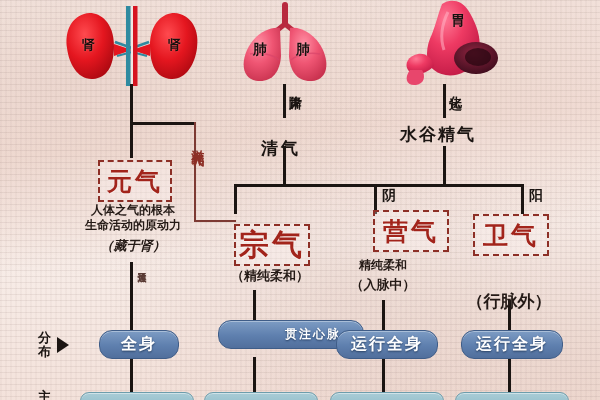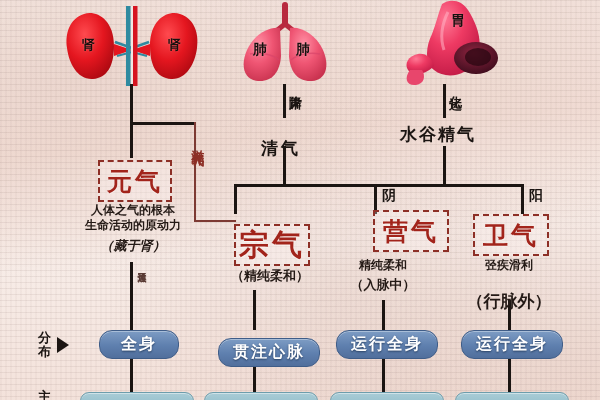--- a/index.html
+++ b/index.html
@@ -222,31 +222,30 @@
   <div class="qidesc" style="left:62px;top:238px;width:142px;font-size:13px;font-style:italic;">（藏于肾）</div>
 
   <div class="qibox" style="left:234px;top:224px;width:72px;height:38px;font-size:30px;">宗气</div>
   <div class="qidesc" style="left:206px;top:268px;width:128px;font-size:13px;">（精纯柔和）</div>
 
   <div class="qibox" style="left:347px;top:210px;width:72px;height:38px;font-size:25px;margin-left:26px;">营气</div>
   <div class="qidesc" style="left:319px;top:258px;width:128px;font-size:12px;">精纯柔和</div>
   <div class="qidesc" style="left:319px;top:277px;width:128px;font-size:13px;">（入脉中）</div>
 
   <div class="qibox" style="left:473px;top:214px;width:72px;height:38px;font-size:25px;">卫气</div>
-  <div class="qidesc" style="left:445px;top:258px;width:128px;font-size:12px;">弪疾滑利</div>
   <div class="qidesc" style="left:445px;top:277px;width:128px;font-size:17px;margin-top:14px;">（行脉外）</div>
 
   <div class="lbl" style="left:38px;top:331px;font-size:13px;width:15px;white-space:normal;line-height:1.05;">分布</div>
   <div class="arrow-right" style="left:57px;top:337px;"></div>
 
   <div class="lbl" style="left:38px;top:390px;font-size:13px;width:15px;white-space:normal;line-height:1.05;">主</div>
 
   <div class="pill-blue" style="left:99px;top:330px;width:78px;height:27px;font-size:16px;">全身</div>
 
-  <div class="pill-blue" style="left:218px;top:338px;width:100px;height:27px;font-size:16px;">贯注心脉</div>
+  <div class="pill-blue" style="left:218px;top:320px;width:100px;height:27px;font-size:12px;padding-left:44px;">贯注心脉</div>
 
   <div class="pill-blue" style="left:336px;top:330px;width:100px;height:27px;font-size:16px;">运行全身</div>
 
   <div class="pill-blue" style="left:461px;top:330px;width:100px;height:27px;font-size:16px;">运行全身</div>
 
   <div class="pill-teal" style="left:80px;top:392px;width:112px;height:26px;"></div>
   <div class="pill-teal" style="left:204px;top:392px;width:112px;height:26px;"></div>
   <div class="pill-teal" style="left:330px;top:392px;width:112px;height:26px;"></div>
   <div class="pill-teal" style="left:455px;top:392px;width:112px;height:26px;"></div>
 

